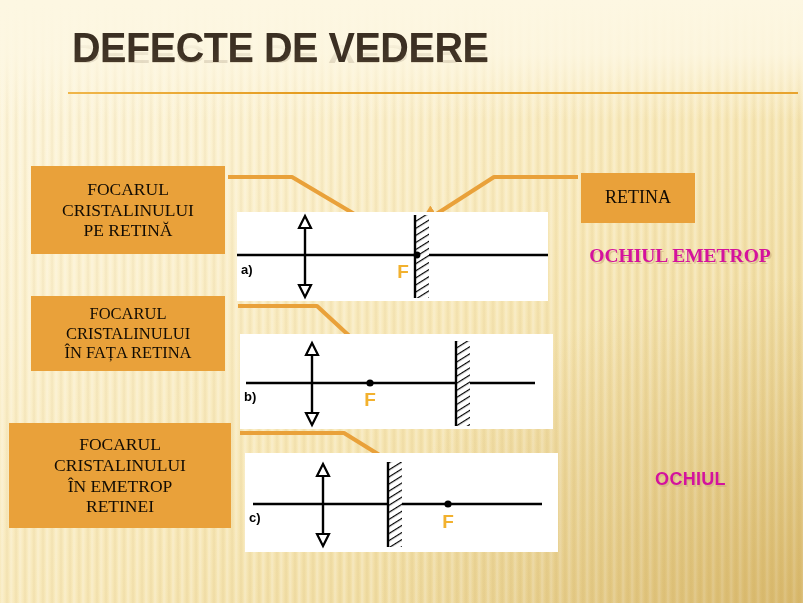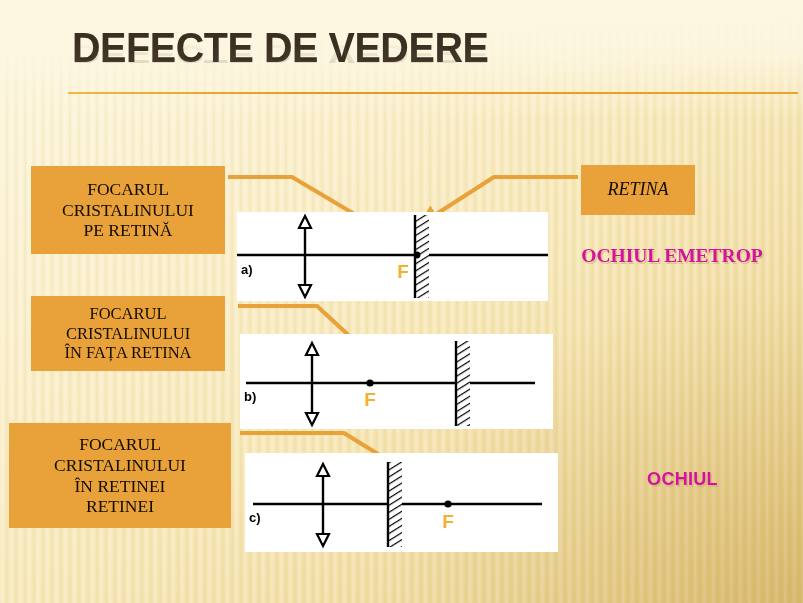--- a/index.html
+++ b/index.html
@@ -112,30 +112,31 @@
     flex-direction: column;
     justify-content: center;
     align-items: center;
     line-height: 1.18;
   }
   .obox .ln { display: block; white-space: nowrap; }
 
   #box-retina-on  { left: 31px;  top: 166px; width: 194px; height: 88px;  font-size: 17.5px; }
   #box-front      { left: 31px;  top: 296px; width: 194px; height: 75px;  font-size: 16.5px; }
   #box-behind     { left: 9px;   top: 423px; width: 222px; height: 105px; font-size: 17.5px; }
-  #box-retina-lbl { left: 581px; top: 165px; width: 114px; height: 50px;  font-size: 18px; font-style: italic; }
+  #box-retina-lbl { left: 581px; top: 173px; width: 114px; height: 50px;  font-size: 18px; }
 
   
   .mlabel {
     position: absolute;
     color: #d4129d;
     font-weight: bold;
     text-align: center;
     text-shadow: 1.5px 1.5px 0 rgba(200,170,120,0.55);
     line-height: 1.18;
+    margin-left: 8px;
   }
   #lbl-emetrop {
     left: 548px; top: 244px; width: 248px;
     font-family: "Liberation Serif", serif;
     font-size: 19.5px;
   }
   #lbl-miop {
     left: 555px; top: 367px; width: 240px;
     font-family: "Liberation Serif", serif;
     font-size: 19.5px;
@@ -206,21 +207,21 @@
 
   <div class="obox" id="box-front">
     <span class="ln">FOCARUL</span>
     <span class="ln">CRISTALINULUI</span>
     <span class="ln">ÎN FAȚA  RETINA</span>
   </div>
 
   <div class="obox" id="box-behind">
     <span class="ln">FOCARUL</span>
     <span class="ln">CRISTALINULUI</span>
-    <span class="ln">ÎN RETINEI</span>
+    <span class="ln">ÎN EMETROP</span>
     <span class="ln">RETINEI</span>
   </div>
 
   <div class="obox" id="box-retina-lbl">
     <span class="ln">RETINA</span>
   </div>
 
   <div class="mlabel" id="lbl-emetrop">
     <span class="ln">OCHIUL EMETROP</span>
   </div>

